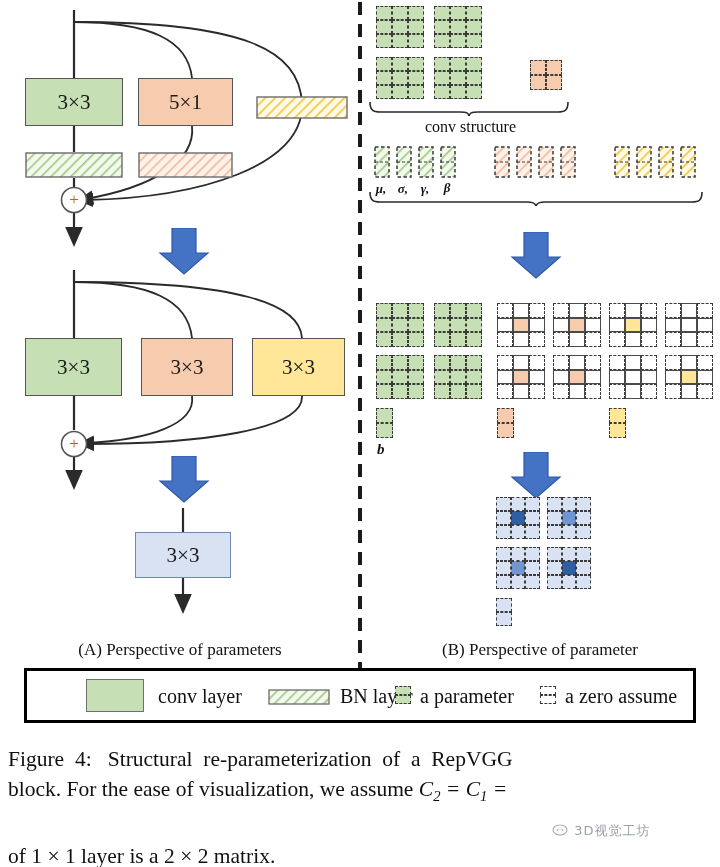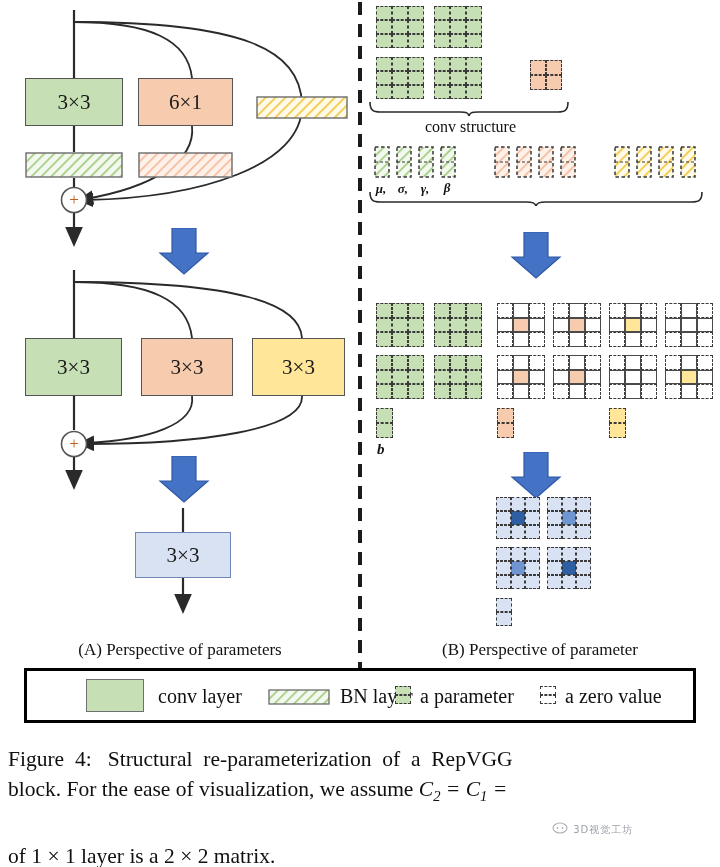--- a/index.html
+++ b/index.html
@@ -24,21 +24,21 @@
   .cap-math{font-style:italic;}
   sub{font-size:.68em;}
 
   .panel-label{font-family:"Liberation Serif", serif;font-size:17px;color:#111;}
   .legend-box{box-sizing:border-box;border:3px solid #000;background:#fff;}
   .legend-txt{font-family:"Liberation Serif", serif;font-size:20px;color:#111;}
   .brace-txt{font-family:"Liberation Serif", serif;font-size:16px;color:#111;}
   .greek{font-family:"Liberation Serif", serif;font-style:italic;font-weight:bold;font-size:13px;}
   .bsym{font-family:"Liberation Serif", serif;font-style:italic;font-weight:bold;font-size:15px;}
 
-  .wm{position:absolute;color:#8a8f99;font-size:10px;letter-spacing:1px;
+  .wm{position:absolute;color:#8a8f99;font-size:13px;letter-spacing:1px;
       font-family:"DejaVu Sans", sans-serif;opacity:.85;}
 </style>
 </head>
 <body>
 
 <div id="fig">
 
   <svg class="abs" style="left:352px;top:0;width:16px;height:700px;">
     <line x1="8" y1="2" x2="8" y2="696" stroke="#1b1b1b" stroke-width="4" stroke-dasharray="13,9"></line>
   </svg>
@@ -72,21 +72,21 @@
 
     <line x1="183" y1="508" x2="183" y2="532" stroke="#2a2a2a" stroke-width="2.2"></line>
     <line x1="183" y1="578" x2="183" y2="604" stroke="#2a2a2a" stroke-width="2.2" marker-end="url(#ah)"></line>
   </svg>
   <div class="abs" style="left:62px;top:188px;width:24px;height:24px;line-height:24px;
               text-align:center;font-size:17px;color:#c06020;">+</div>
   <div class="abs" style="left:62px;top:432px;width:24px;height:24px;line-height:24px;
               text-align:center;font-size:17px;color:#c06020;">+</div>
 
   <div class="abs block" style="left:25px;top:78px;width:98px;height:48px;background:#c6dfb4;">3×3</div>
-  <div class="abs block" style="left:138px;top:78px;width:95px;height:48px;background:#f7cbad;">6×1</div>
+  <div class="abs block" style="left:138px;top:78px;width:95px;height:48px;background:#f7cbad;">5×1</div>
 
   <svg class="abs" style="left:256px;top:96px;width:92px;height:23px;">
     <defs>
       <pattern id="hy" width="7" height="7" patternTransform="rotate(45)" patternUnits="userSpaceOnUse">
         <rect width="7" height="7" fill="#fffbe8"></rect>
         <line x1="0" y1="0" x2="0" y2="7" stroke="#f2c744" stroke-width="3.4"></line>
       </pattern>
       <pattern id="hg" width="7" height="7" patternTransform="rotate(45)" patternUnits="userSpaceOnUse">
         <rect width="7" height="7" fill="#f3f9ee"></rect>
         <line x1="0" y1="0" x2="0" y2="7" stroke="#9ec97c" stroke-width="3.2"></line>
@@ -455,21 +455,21 @@
   <div class="abs grid" style="left:395px;top:686px;width:16px;height:18px;grid-template-rows:repeat(2,1fr);">
       <div class="cell" style="background: rgb(198, 223, 180);"></div>
       <div class="cell" style="background: rgb(198, 223, 180);"></div>
     </div>
   <div class="abs legend-txt" style="left:420px;top:685px;">a parameter</div>
 
   <div class="abs grid" style="left:540px;top:686px;width:16px;height:18px;grid-template-rows:repeat(2,1fr);">
       <div class="cell" style="background: rgb(255, 255, 255);"></div>
       <div class="cell" style="background: rgb(255, 255, 255);"></div>
     </div>
-  <div class="abs legend-txt" style="left:565px;top:685px;">a zero value</div>
+  <div class="abs legend-txt" style="left:565px;top:685px;">a zero assume</div>
 
   <div class="caption">
     <span>Figure&nbsp; 4:&nbsp;&nbsp; Structural&nbsp; re-parameterization&nbsp; of&nbsp; a&nbsp; RepVGG</span><br>
     <span>block. For the ease of visualization, we assume <span class="cap-math">C<sub>2</sub> = C<sub>1</sub> =</span></span><br>
     <br>
     <span>of 1 × 1 layer is a 2 × 2 matrix.</span>
   </div>
 
   <div class="wm" style="left:552px;top:822px;">
     <svg width="17" height="13" viewBox="0 0 17 13" style="vertical-align:-2px;">

